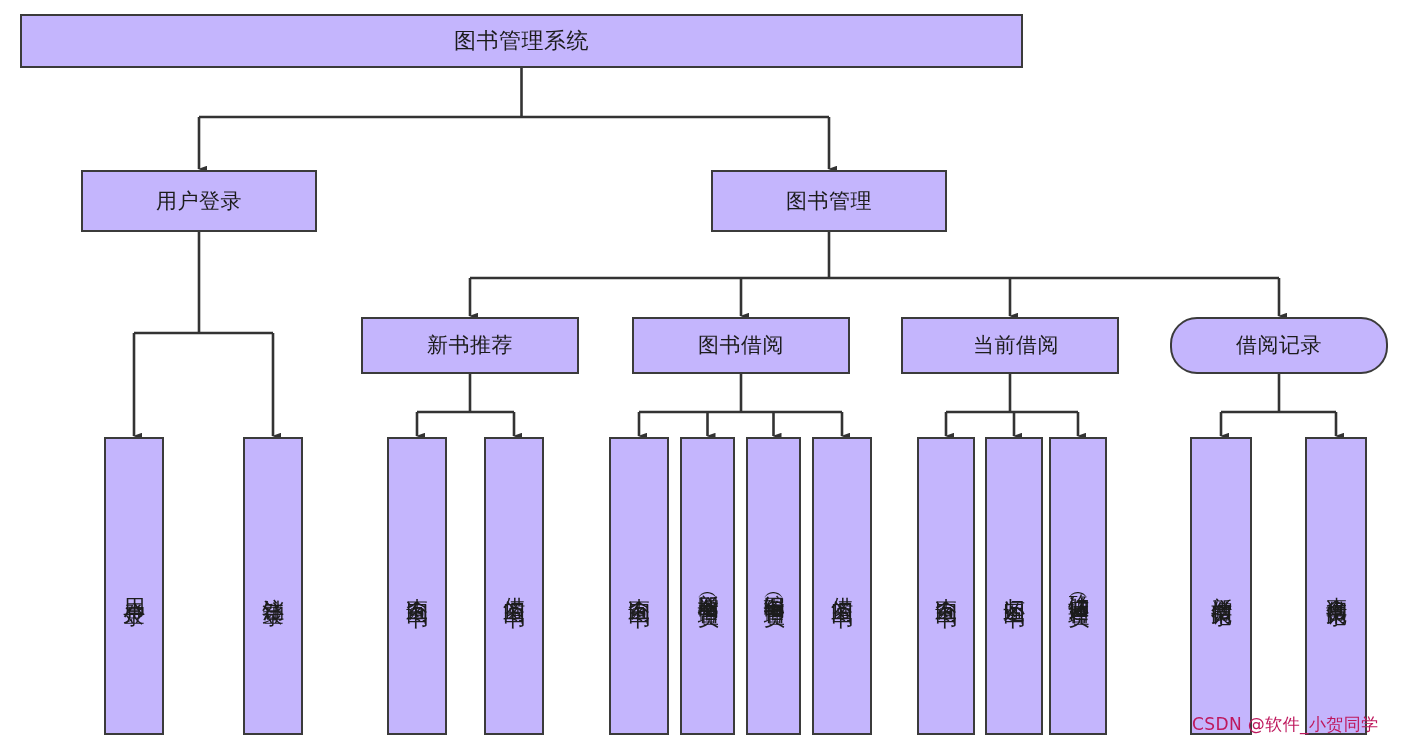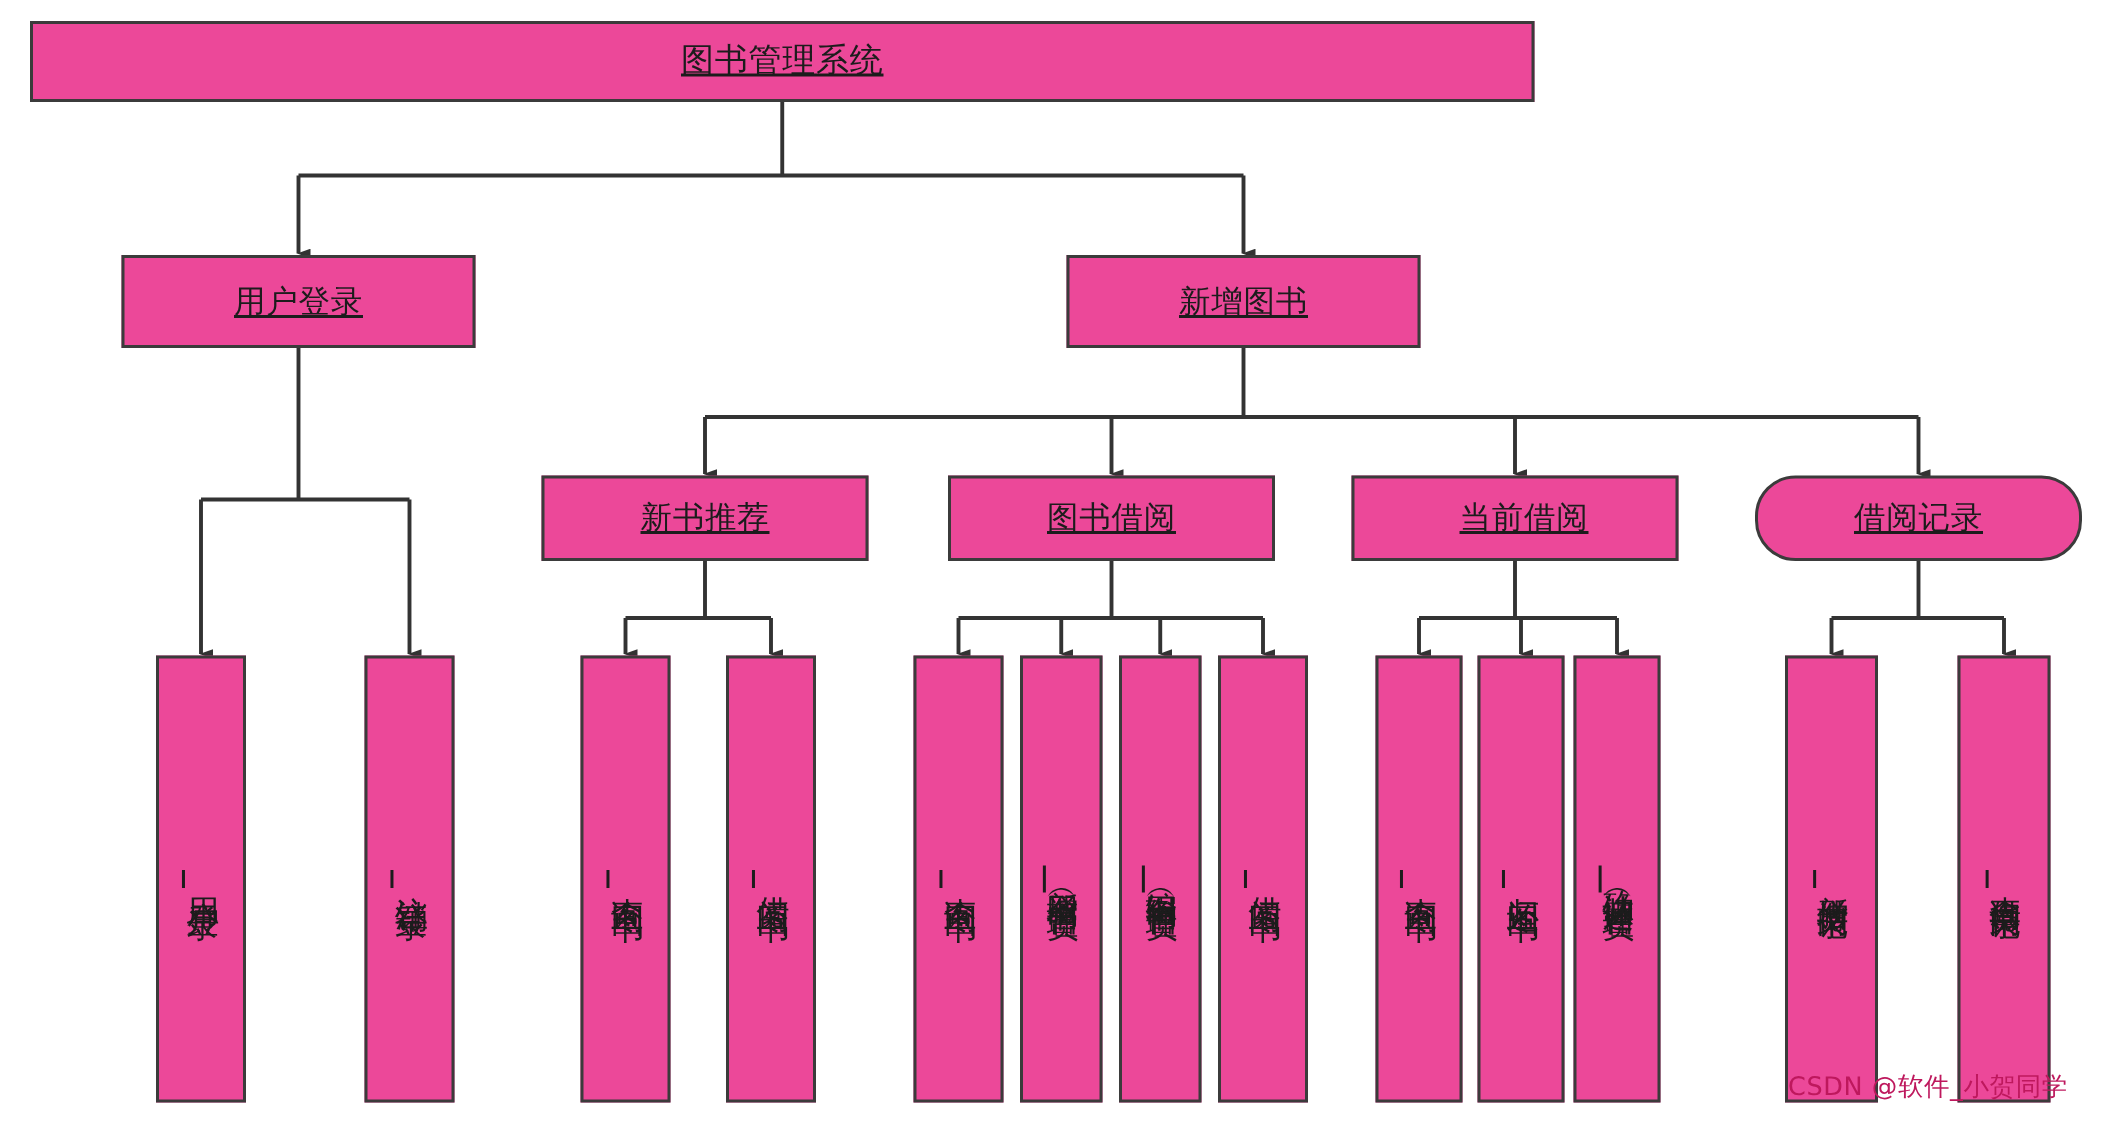--- a/index.html
+++ b/index.html
@@ -25,27 +25,26 @@
     position: absolute;
     left: 0;
     top: 0;
     width: 1405px;
     height: 747px;
     pointer-events: none;
   }
   .node {
     position: absolute;
     box-sizing: border-box;
-    background: #ec4899;
+    background: #c4b5fd;
     border: 2px solid #3b3b3b;
     display: flex;
     align-items: center;
     justify-content: center;
     color: #1c1c1c;
-    text-decoration: underline;
   }
   .node .label {
     display: block;
     text-align: center;
     line-height: 1.18;
     letter-spacing: 0.5px;
   }
   
   .node.horiz .label {
     writing-mode: horizontal-tb;
@@ -126,21 +125,21 @@
       <line x1="1336" y1="412" x2="1336" y2="436" stroke="#333333" stroke-width="2.6" marker-end="url(#arrowhead)"></line>
     </svg>
   <div id="node-layer">
       <div class="node horiz root" style="left: 20px; top: 14px; width: 1003px; height: 54px;">
         <span class="label">图书管理系统</span>
       </div>
       <div class="node horiz" style="left: 81px; top: 170px; width: 236px; height: 62px;">
         <span class="label">用户登录</span>
       </div>
       <div class="node horiz" style="left: 711px; top: 170px; width: 236px; height: 62px;">
-        <span class="label">新增图书</span>
+        <span class="label">图书管理</span>
       </div>
       <div class="node horiz" style="left: 361px; top: 317px; width: 218px; height: 57px; justify-content: center;">
         <span class="label">新书推荐</span>
       </div>
       <div class="node horiz" style="left: 632px; top: 317px; width: 218px; height: 57px;">
         <span class="label">图书借阅</span>
       </div>
       <div class="node horiz" style="left: 901px; top: 317px; width: 218px; height: 57px; padding-left: 12px;">
         <span class="label">当前借阅</span>
       </div>

